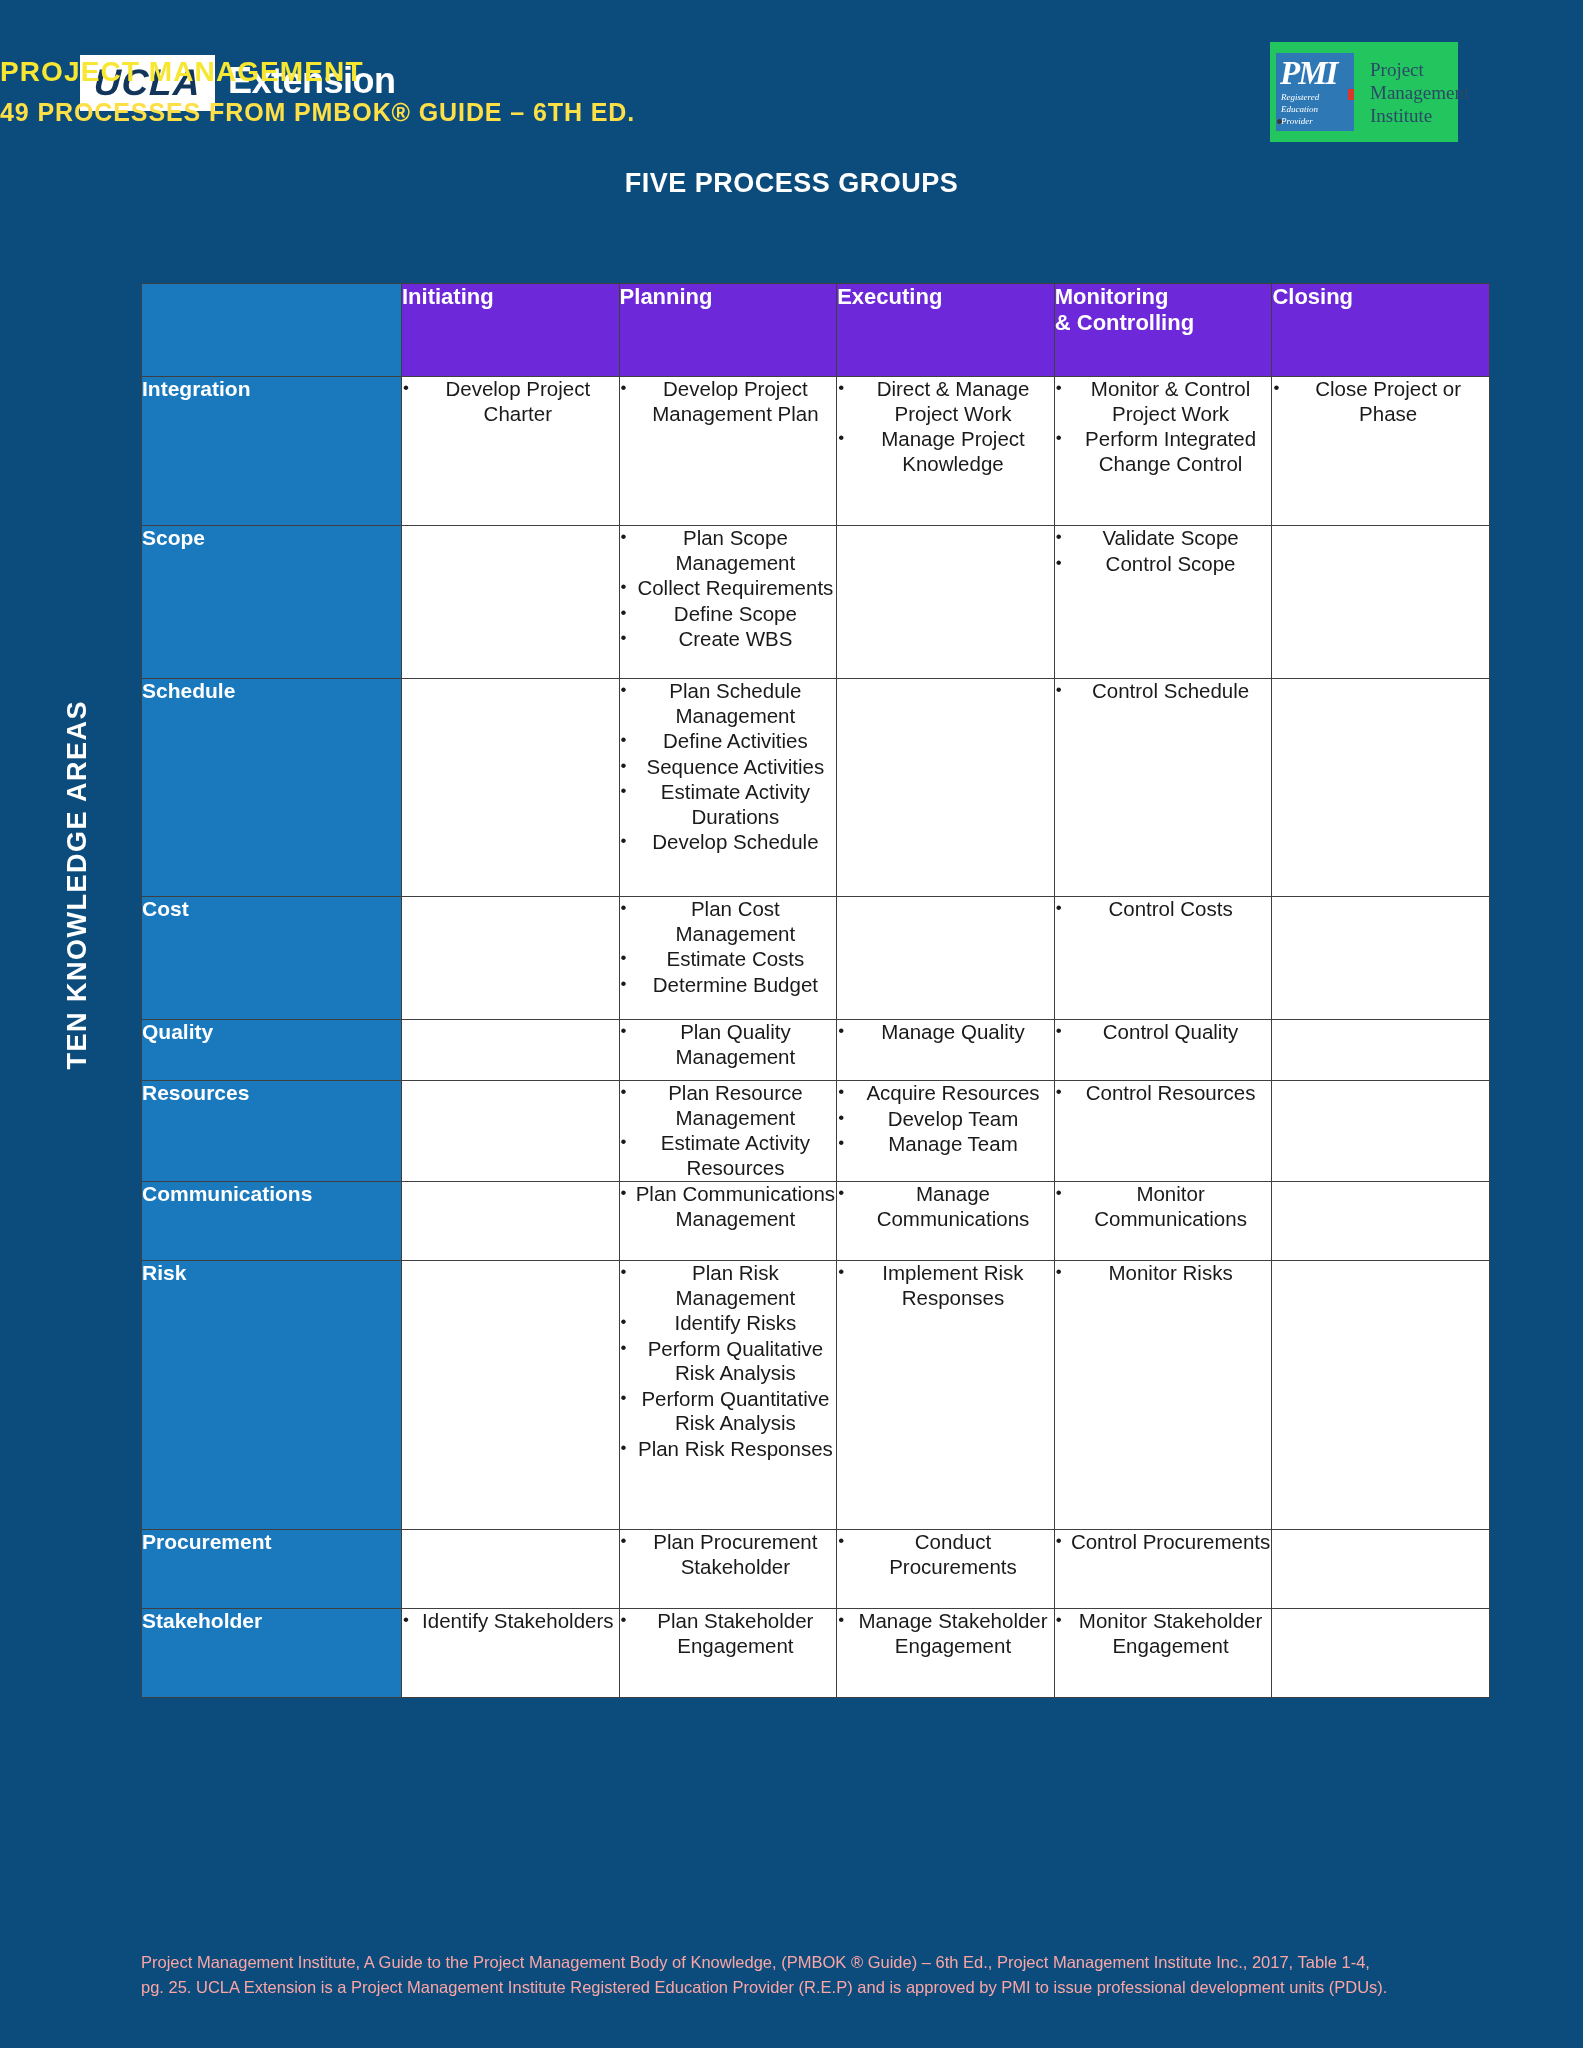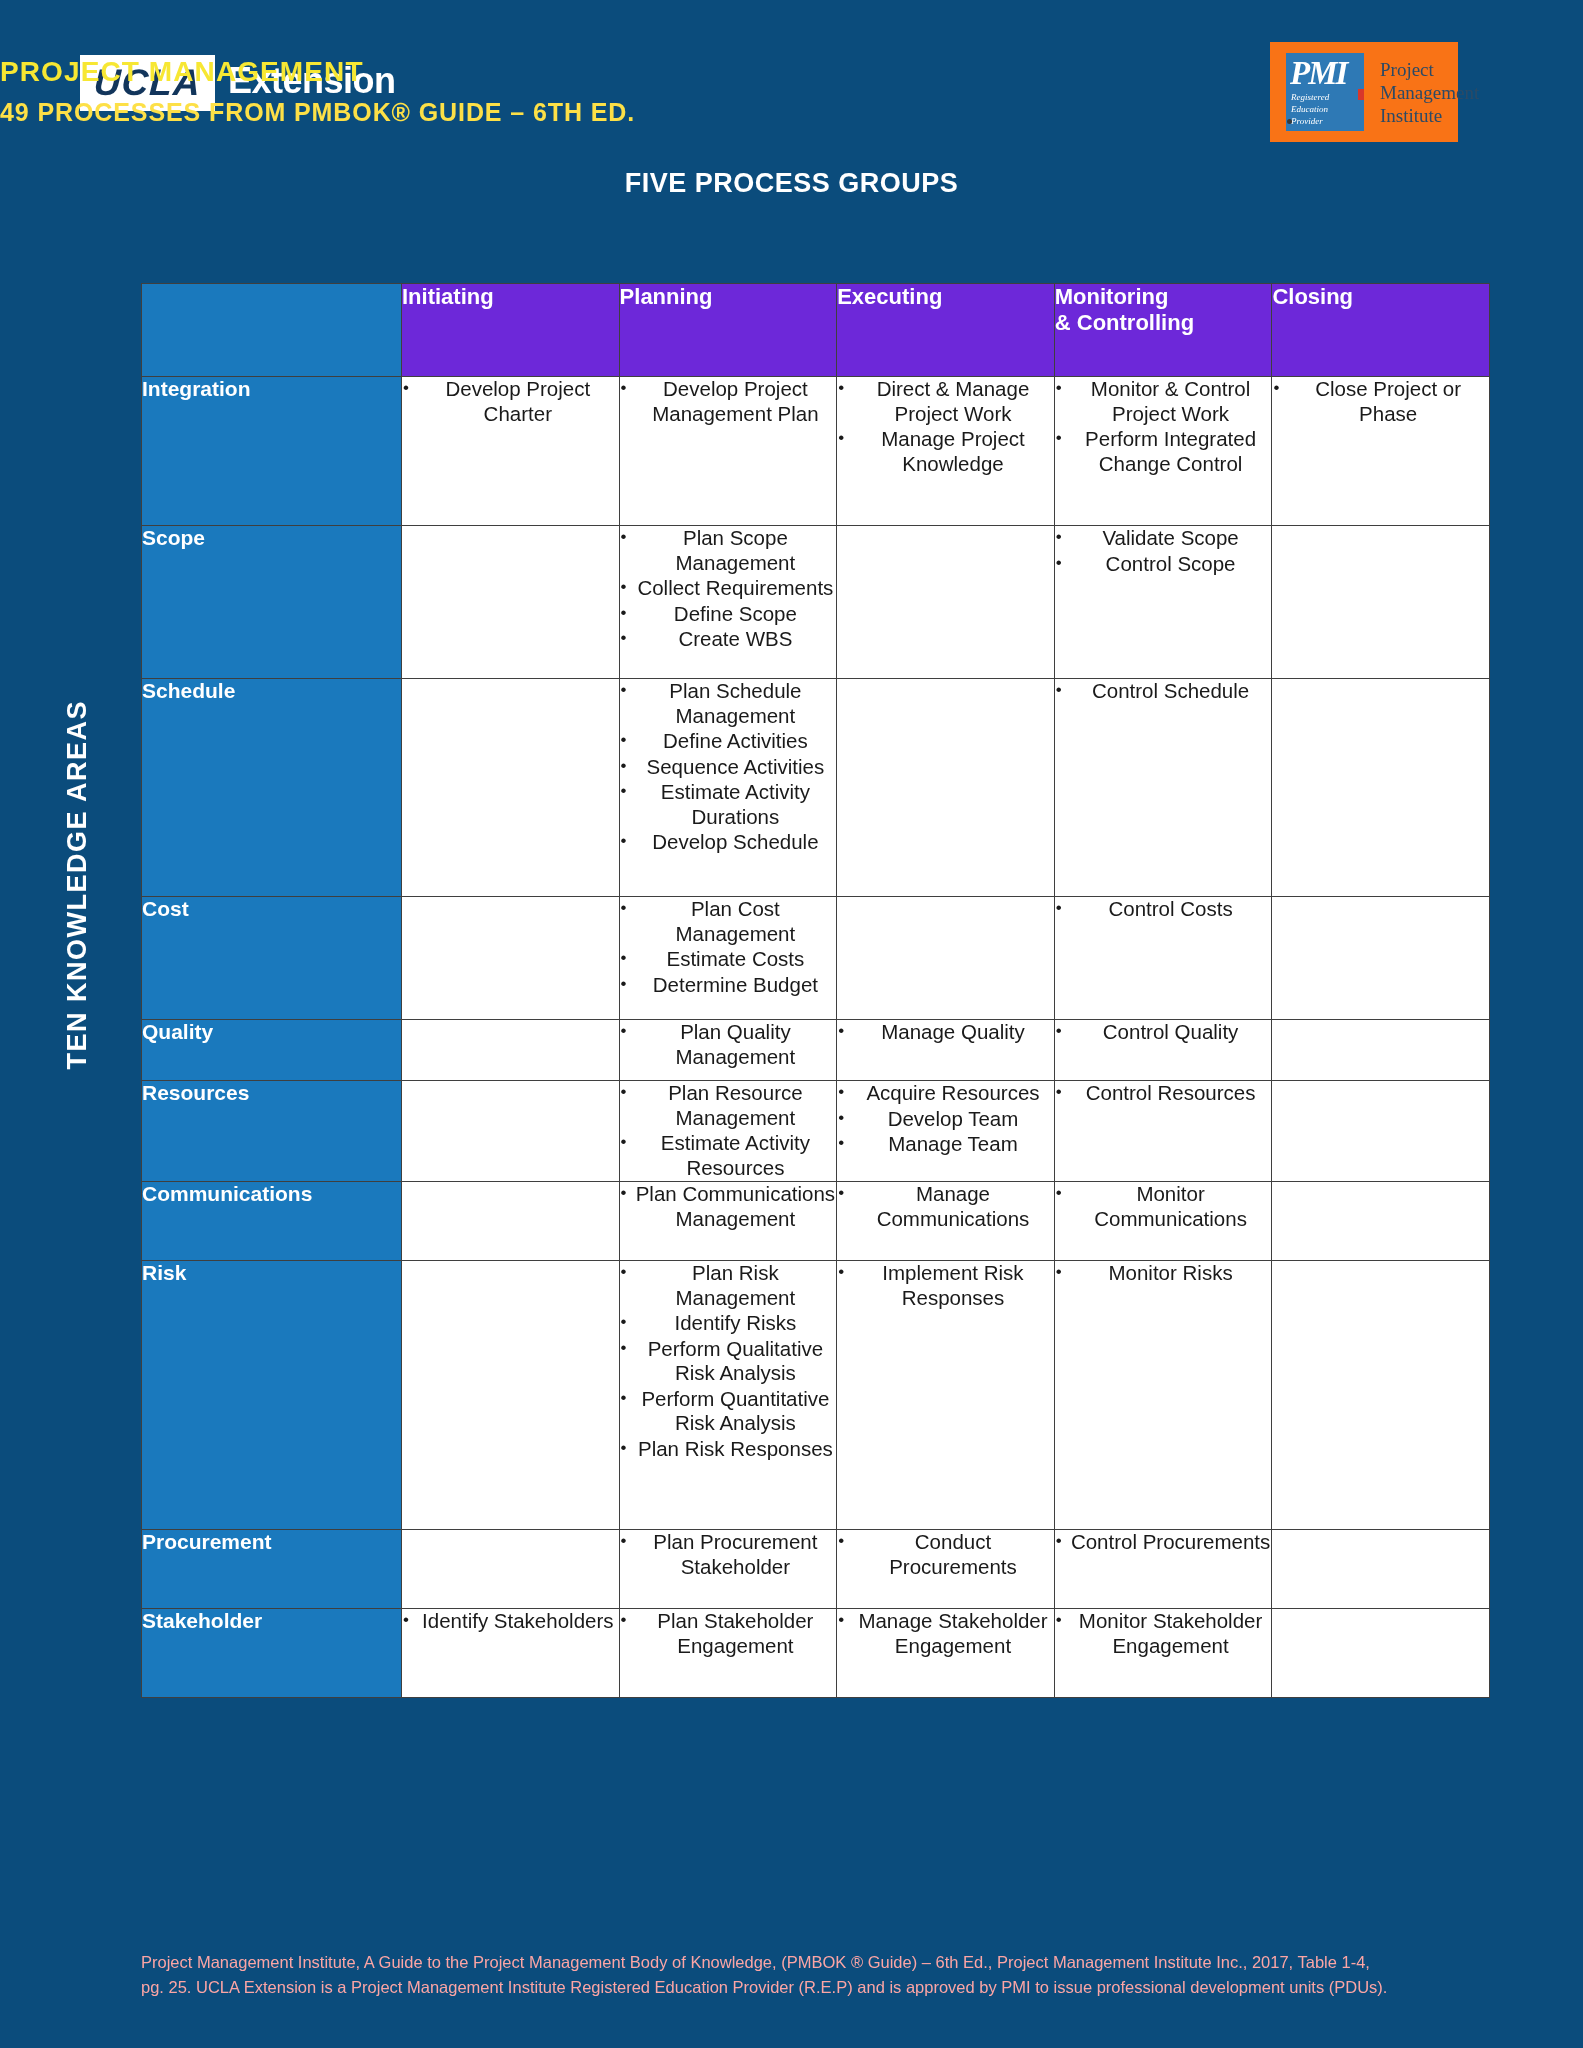--- a/index.html
+++ b/index.html
@@ -72,24 +72,24 @@
     margin-top: 6px;
   }
 
   
   #pmi-logo {
     position: absolute;
     right: 125px;
     top: 42px;
     width: 188px;
     height: 100px;
-    background: #f97316;
+    background: #22c55e;
     display: flex;
     align-items: center;
-    padding: 4px 16px;
+    padding: 4px 6px;
     box-sizing: border-box;
   }
   #pmi-mark {
     position: relative;
     width: 78px;
     height: 78px;
     background: #2e79b5;
     flex: 0 0 auto;
     overflow: hidden;
   }

